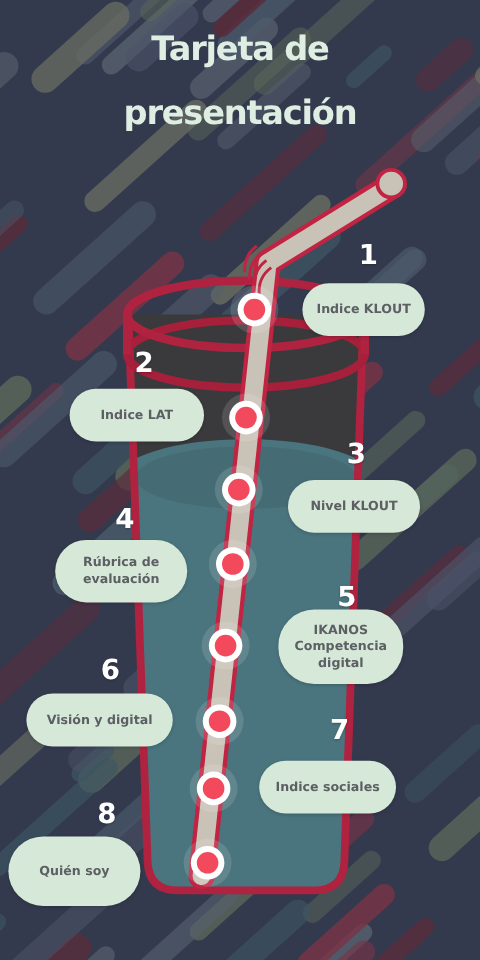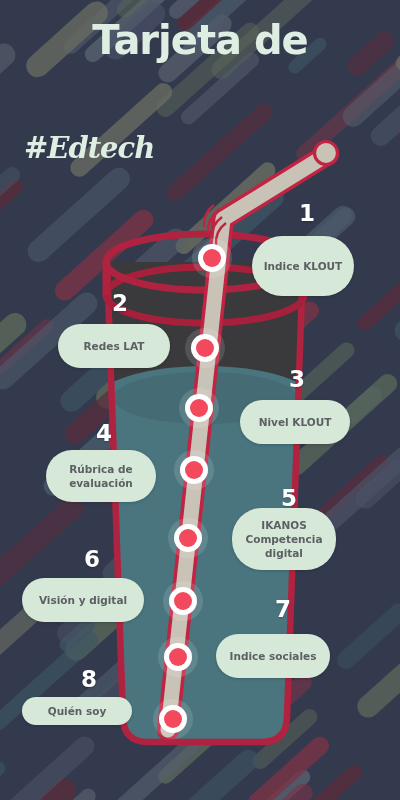--- a/index.html
+++ b/index.html
@@ -25,21 +25,21 @@
   }
   
   #title-block {
     position:absolute; top:14px; left:0; width:400px;
     text-align:center; z-index:30;
   }
   #title-line1, #title-line2 {
     font-family:"DejaVu Sans", sans-serif;
     font-weight:bold;
     color:#dfeee2;
-    font-size:40px;
+    font-size:28px;
     line-height:53px;
     letter-spacing:-1px;
   }
   #hashtag {
     position:absolute; top:131px; left:24px;
     font-family:"DejaVu Serif", serif;
     font-style:italic; font-weight:bold;
     font-size:29px; color:#dfeee2;
     z-index:30;
     letter-spacing:-1px;
@@ -231,31 +231,31 @@
         <circle cx="178" cy="657" r="14" fill="#ffffff"></circle>
         <circle cx="178" cy="657" r="9" fill="#f2495c"></circle>
         <circle cx="173" cy="719" r="20" fill="#ffffff" opacity="0.13"></circle>
         <circle cx="173" cy="719" r="14" fill="#ffffff"></circle>
         <circle cx="173" cy="719" r="9" fill="#f2495c"></circle>
       </g>
   </svg>
 
   <div id="title-block">
     <div id="title-line1">Tarjeta de</div>
+    <div id="title-line2">presentación</div>
   </div>
-  <div id="hashtag">#Edtech</div>
 
   <div id="steps-host">
       <div class="step-num" style="left: 299px; top: 200px;">1</div>
-      <div class="pill" style="left: 252px; top: 236px; width: 102px; height: 60px; align-items: center;">
+      <div class="pill" style="left: 252px; top: 236px; width: 102px; height: 44px; align-items: center;">
         <span>Indice KLOUT</span>
       </div>
       <div class="step-num" style="left: 112px; top: 290px;">2</div>
       <div class="pill" style="left: 58px; top: 324px; width: 112px; height: 44px;">
-        <span>Redes LAT</span>
+        <span>Indice LAT</span>
       </div>
       <div class="step-num" style="left: 289px; top: 366px;">3</div>
       <div class="pill" style="left: 240px; top: 400px; width: 110px; height: 44px;">
         <span>Nivel KLOUT</span>
       </div>
       <div class="step-num" style="left: 96px; top: 420px;">4</div>
       <div class="pill" style="left: 46px; top: 450px; width: 110px; height: 52px;">
         <span>Rúbrica de<br>evaluación</span>
       </div>
       <div class="step-num" style="left: 281px; top: 485px;">5</div>
@@ -264,18 +264,18 @@
       </div>
       <div class="step-num" style="left: 84px; top: 546px;">6</div>
       <div class="pill" style="left: 22px; top: 578px; width: 122px; height: 44px;">
         <span>Visión y digital</span>
       </div>
       <div class="step-num" style="left: 275px; top: 596px;">7</div>
       <div class="pill" style="left: 216px; top: 634px; width: 114px; height: 44px;">
         <span>Indice sociales</span>
       </div>
       <div class="step-num" style="left: 81px; top: 666px;">8</div>
-      <div class="pill" style="left: 22px; top: 697px; width: 110px; height: 28px;">
+      <div class="pill" style="left: 7px; top: 697px; width: 110px; height: 58px;">
         <span>Quién soy</span>
       </div>
     </div>
 
 </div>
 
 </body></html>

